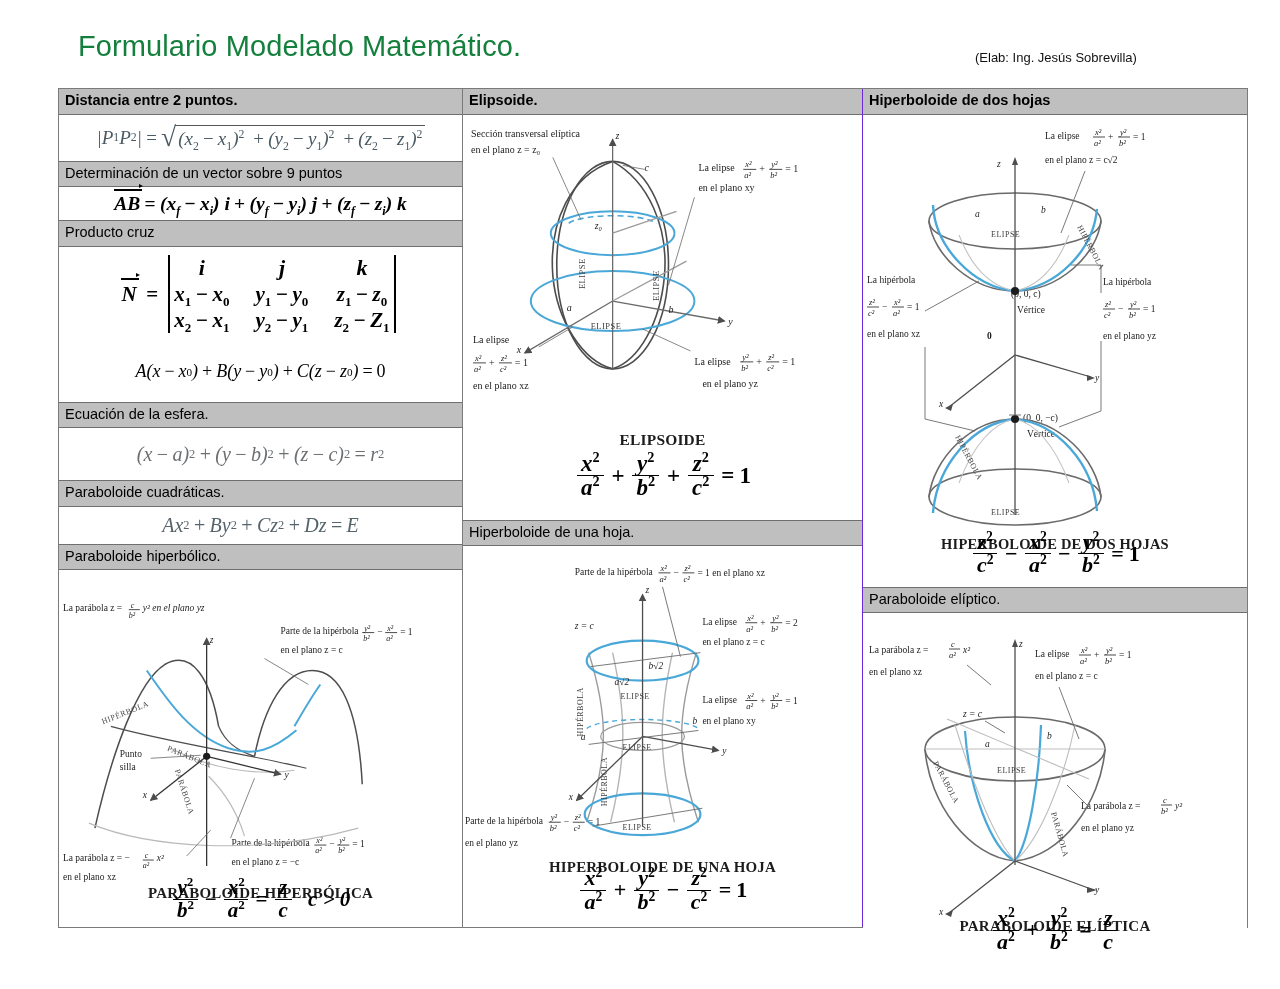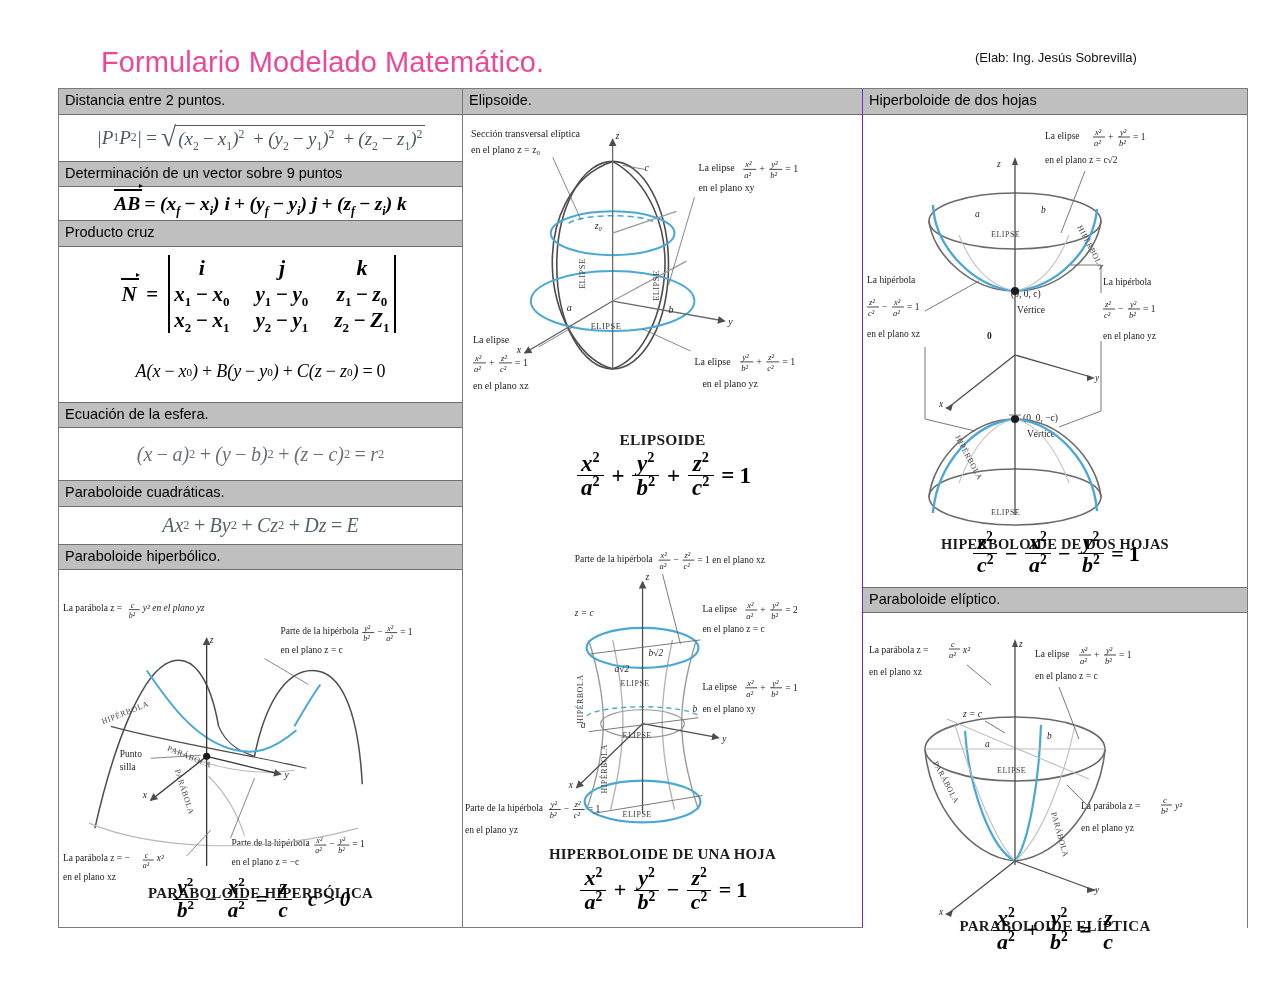--- a/index.html
+++ b/index.html
@@ -1,33 +1,33 @@
 <!DOCTYPE html>
 <html><head>
 <meta charset="utf-8">
 <style>
   html,body{margin:0;padding:0;background:#fff;}
   body{width:1280px;height:989px;font-family:"Liberation Sans",sans-serif;color:#000;overflow:hidden;}
   .page{position:relative;width:1280px;height:989px;}
 
   
-  .doc-title{position:absolute;left:101px;top:30px;font-size:29px;font-weight:400;letter-spacing:.1px;color:#ec4899;margin-top:16px;}
+  .doc-title{position:absolute;left:78px;top:30px;font-size:29px;font-weight:400;letter-spacing:.1px;color:#15803d;}
   .doc-author{position:absolute;left:975px;top:50px;font-size:13px;color:#111;}
 
   
   .grid{position:absolute;left:58px;top:88px;width:1190px;height:840px;display:flex;
         border:1px solid #7a7a7a;box-sizing:border-box;background:#fff;}
   .col{display:flex;flex-direction:column;box-sizing:border-box;}
   .col-left{width:404px;border-right:1px solid #7a7a7a;}
   .col-mid{width:400px;border-right:1px solid #6d28d9;}
   .col-right{width:384px;}
 
   .hdr{background:#bfbfbf;border-top:1px solid #6f6f6f;border-bottom:1px solid #6f6f6f;
        font-size:14.5px;line-height:1.35;padding:2px 0 3px 6px;color:#000;box-sizing:border-box;}
-  .hdr:first-child{border-top:none;}
+  .hdr:first-child{border-top:none;font-weight:bold;}
   .cell{background:#fff;box-sizing:border-box;display:flex;align-items:center;justify-content:center;
         padding:4px 6px;}
   .cell.fig{align-items:stretch;padding:0;}
 
   
   .m{font-family:"Liberation Serif",serif;font-style:italic;display:inline-flex;align-items:center;
      justify-content:center;white-space:nowrap;}
   .m .up{font-style:normal;}
   .m .num{font-style:normal;}
   .op{font-style:normal;margin:0 .22em;}
@@ -412,20 +412,21 @@
                   <span class="n"><i>z</i><sup>2</sup></span>
                   <span class="d"><i>c</i><sup>2</sup></span>
                 </span>
               <span class="op">=</span>
                 <span class="num">1</span>
             </span>
           </div>
         </div>
       </div>
 
+      <div class="hdr">Hiperboloide de una hoja.</div>
       <div class="cell fig" style="flex:1">
         <div class="figwrap">
           <svg viewBox="0 0 400 360" preserveAspectRatio="xMidYMid meet">
             <defs>
               <marker id="ar3" markerWidth="7" markerHeight="7" refX="5" refY="3" orient="auto">
                 <path d="M0,0 L6,3 L0,6 z" fill="#4d4d4d"></path>
               </marker>
             </defs>
             <g font-family="Liberation Serif, serif" font-size="9.5" fill="#1c1c1c">
               <text x="112" y="18">Parte de la hipérbola</text>

